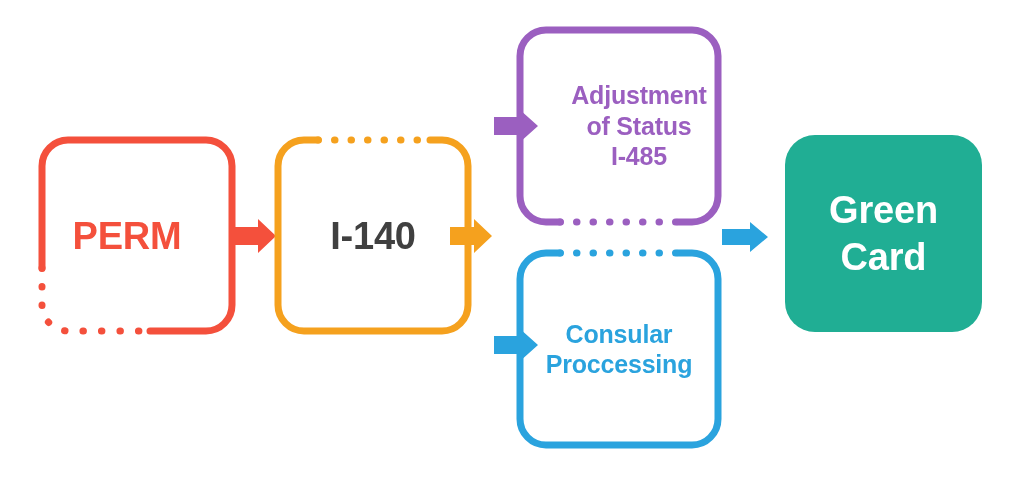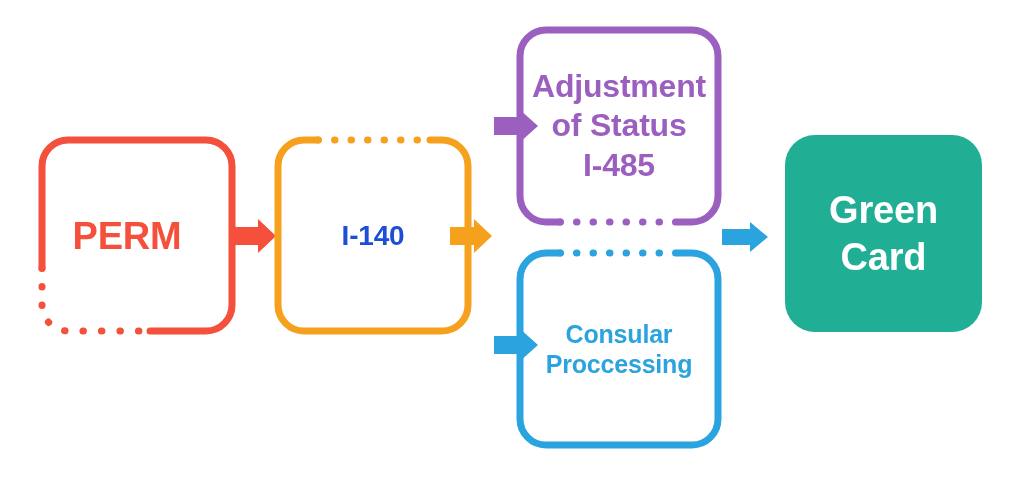--- a/index.html
+++ b/index.html
@@ -37,26 +37,26 @@
     white-space: pre-line;
     pointer-events: none;
   }
   .label-perm {
     left: 32px; top: 140px; width: 190px; height: 192px;
     font-size: 38px;
     color: #F4503C;
   }
   .label-i140 {
     left: 278px; top: 140px; width: 190px; height: 192px;
-    font-size: 28px;
-    color: #1d4ed8;
+    font-size: 38px;
+    color: #404040;
   }
   .label-aos {
-    left: 520px; top: 30px; width: 198px; height: 192px;
-    font-size: 32px;
+    left: 540px; top: 30px; width: 198px; height: 192px;
+    font-size: 25px;
     color: #9B5FC0;
   }
   .label-consular {
     left: 520px; top: 253px; width: 198px; height: 192px;
     font-size: 25px;
     color: #2AA3DE;
   }
   .label-greencard {
     left: 785px; top: 135px; width: 197px; height: 197px;
     font-size: 38px;

